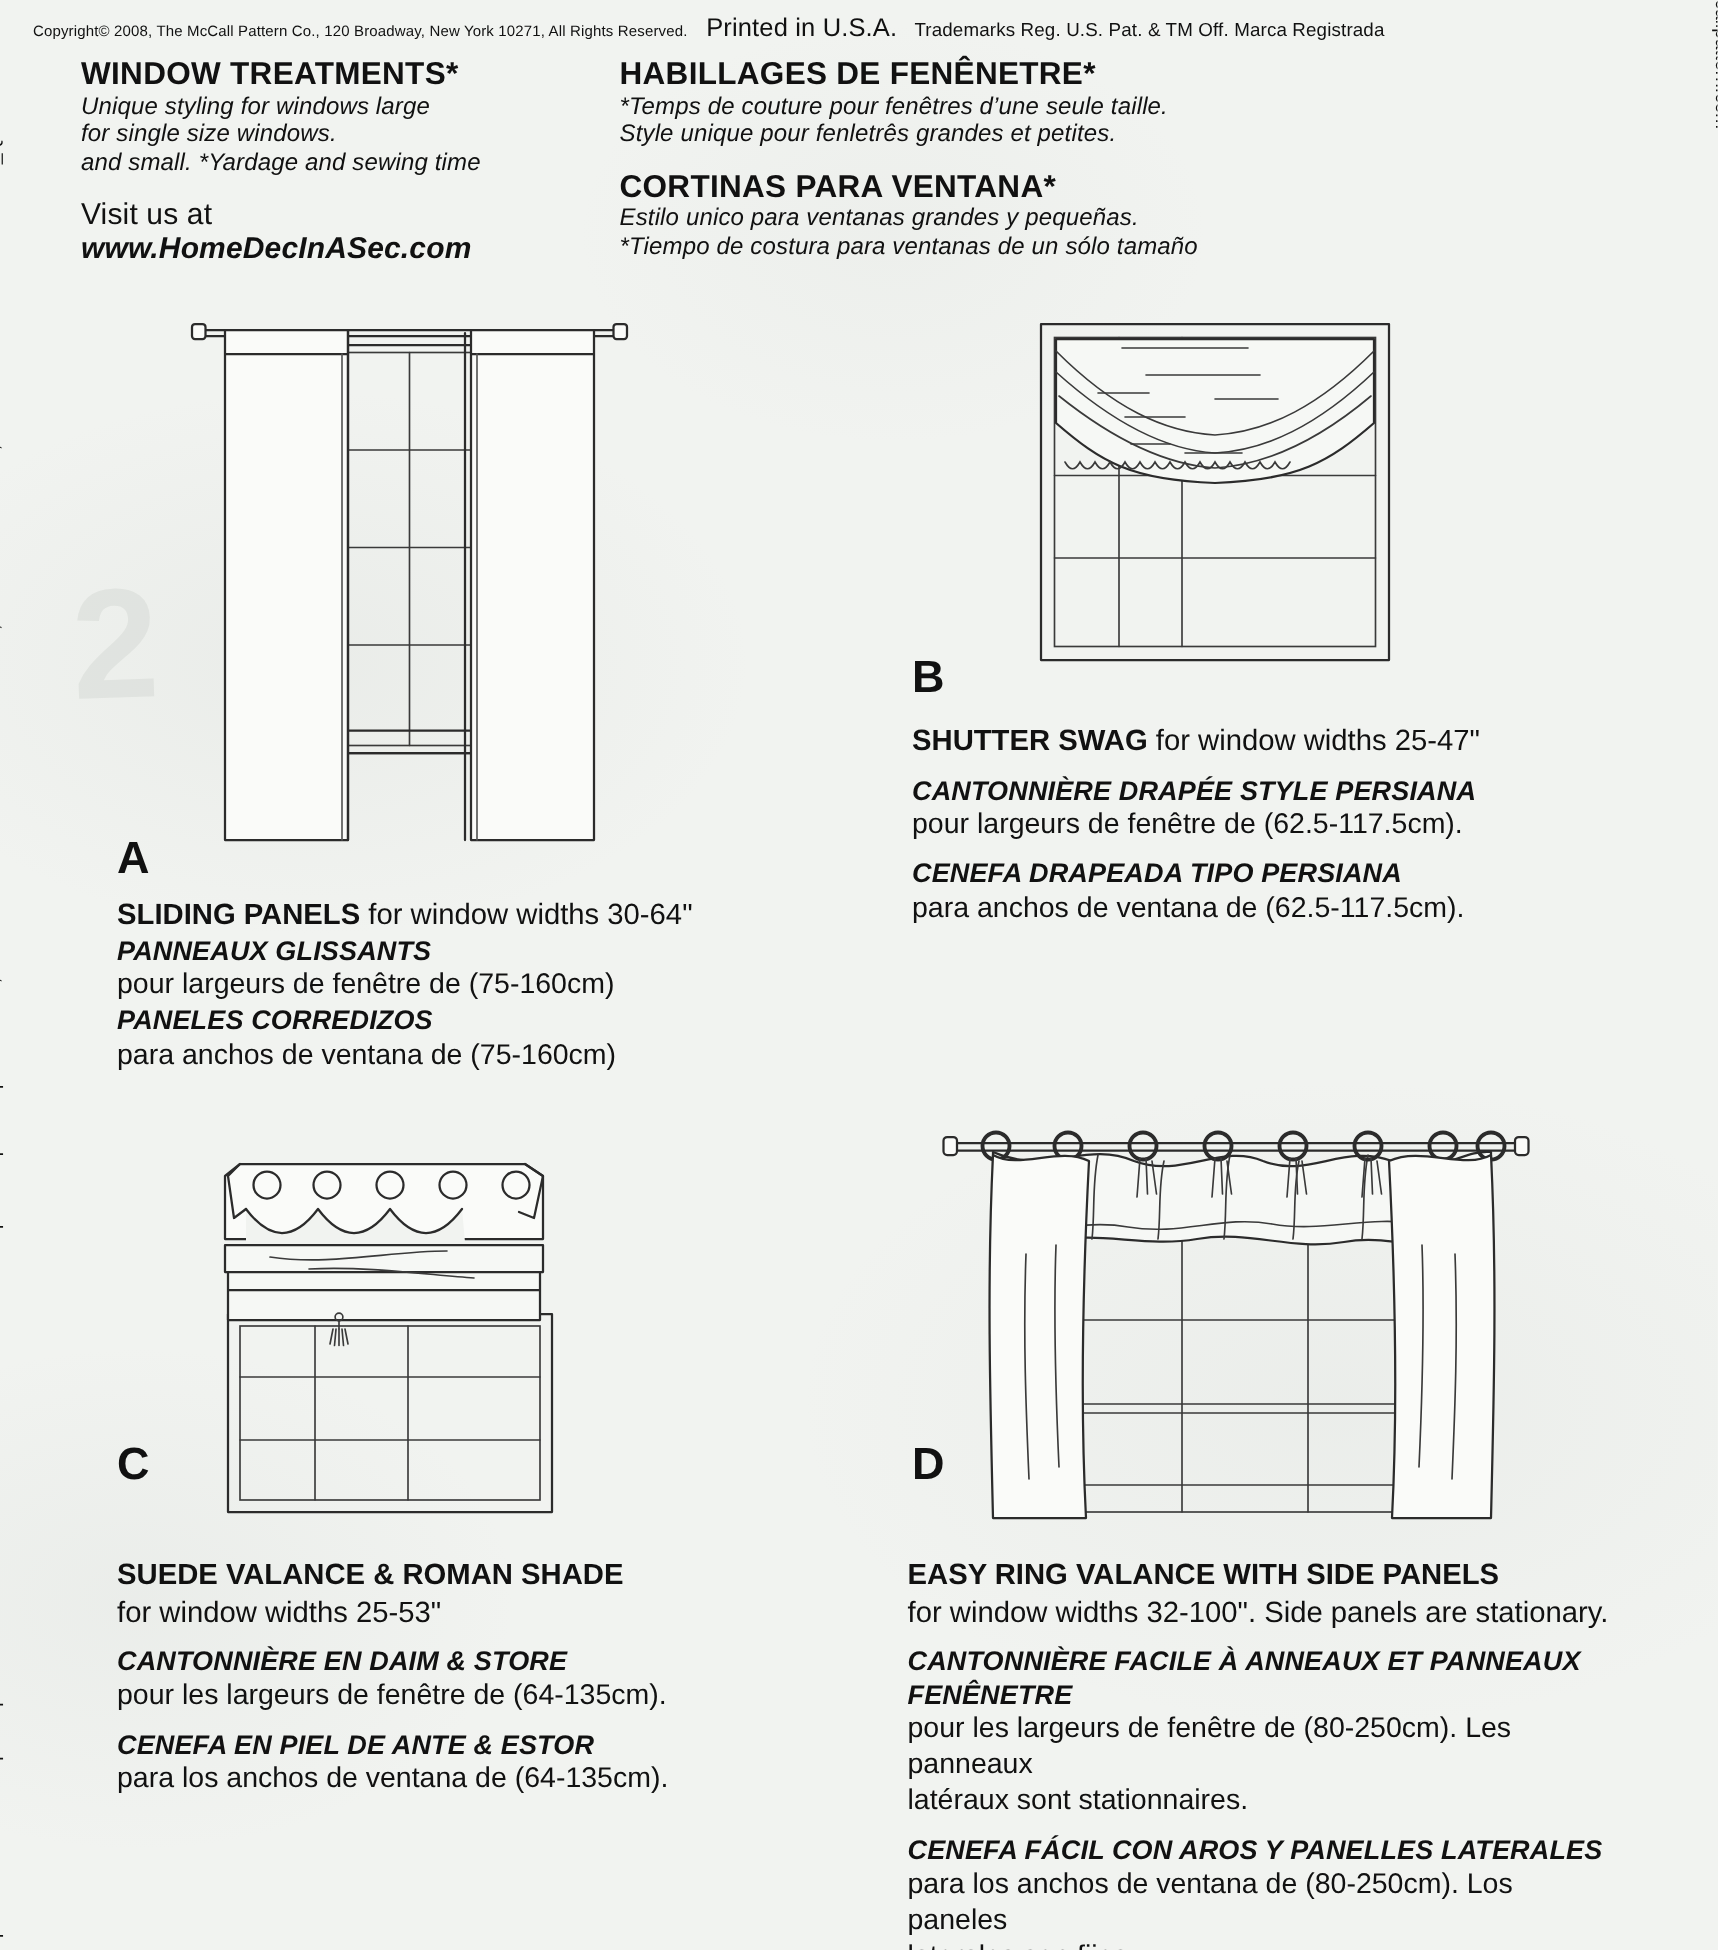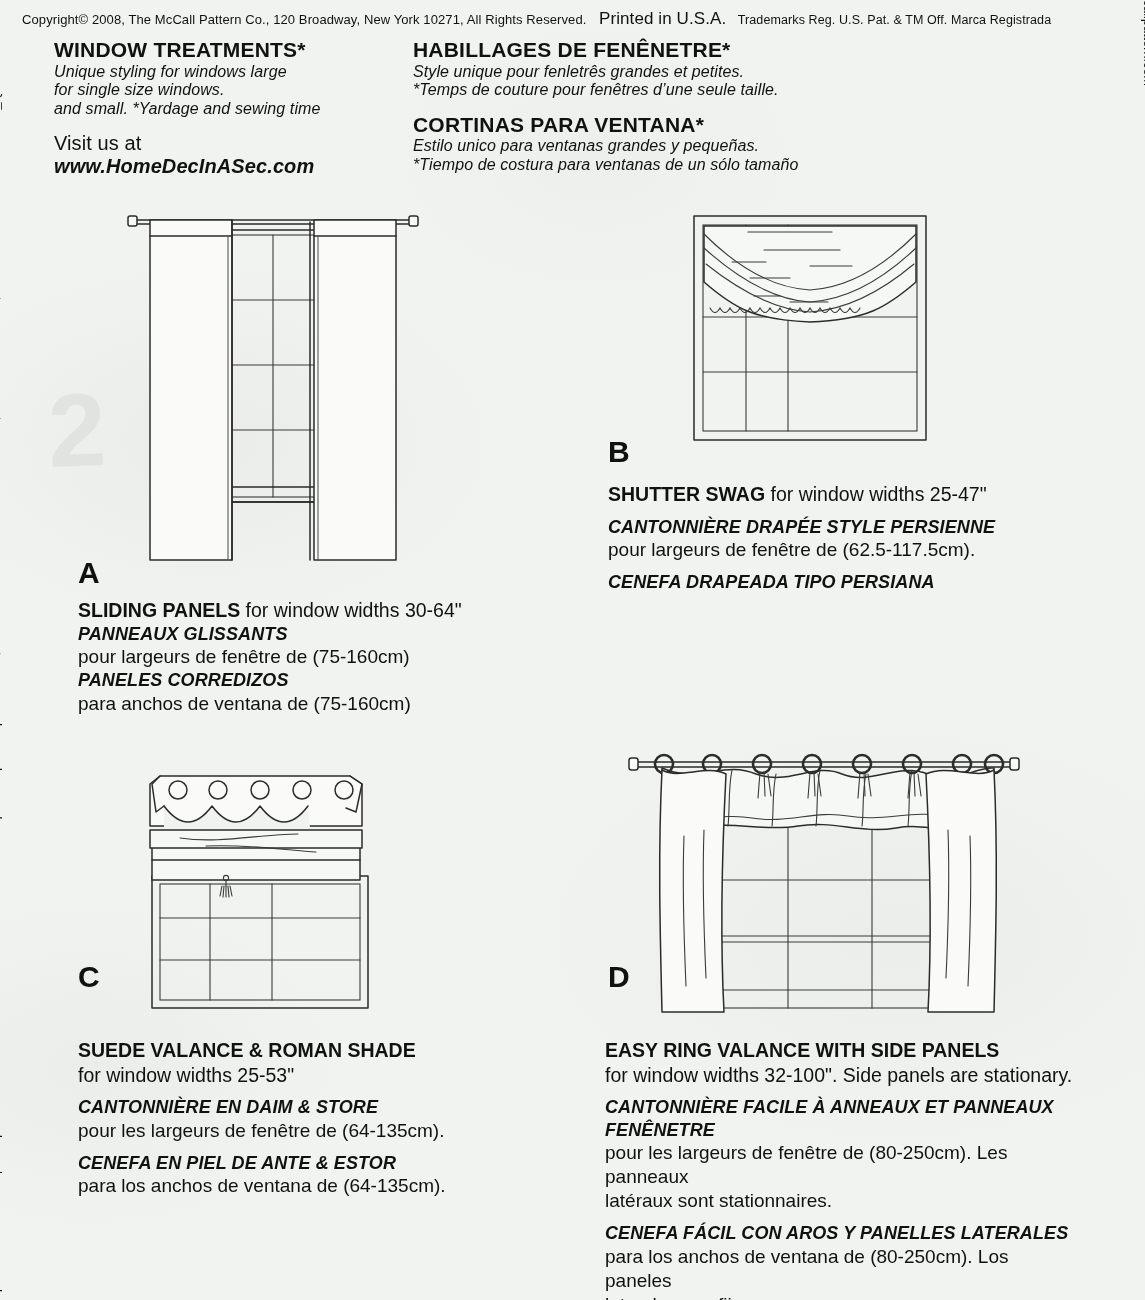--- a/index.html
+++ b/index.html
@@ -28,21 +28,21 @@
     font-family:"Liberation Sans", sans-serif;
     letter-spacing:-4px;line-height:1;
     transform:rotate(-2deg);
   }
 
   
   .copyright-bar{
     position:absolute;left:22px;top:9px;width:1090px;
     white-space:nowrap;
   }
-  .cr-small{font-size:13px;letter-spacing:.1px;}
+  .cr-small{font-size:10px;letter-spacing:.1px;}
   .cr-mid{font-size:17px;letter-spacing:.1px;}
   .cr-tiny{font-size:12.5px;letter-spacing:.1px;}
 
   
   .vert-left{
     position:absolute;left:2px;bottom:8px;
     transform-origin:left bottom;
     transform:rotate(-90deg);
     white-space:nowrap;
     font-size:13px;
@@ -116,22 +116,22 @@
   <p class="h-title">WINDOW TREATMENTS*</p>
   <p class="h-line">Unique styling for windows large</p>
   <p class="h-line">for single size windows.</p>
   <p class="h-line">and small. *Yardage and sewing time</p>
   <div class="h-gap"></div>
   <p class="h-line visit-line"><span>Visit us at </span><b>www.HomeDecInASec.com</b></p>
 </div>
 
 <div class="head-col-fr">
   <p class="h-title">HABILLAGES DE FENÊNETRE*</p>
+  <p class="h-line">*Temps de couture pour fenêtres d’une seule taille.</p>
   <p class="h-line">Style unique pour fenletrês grandes et petites.</p>
-  <p class="h-line">*Temps de couture pour fenêtres d’une seule taille.</p>
   <div class="h-gap"></div>
   <p class="h-title">CORTINAS PARA VENTANA*</p>
   <p class="h-line">Estilo unico para ventanas grandes y pequeñas.</p>
   <p class="h-line">*Tiempo de costura para ventanas de un sólo tamaño</p>
 </div>
 
 <div class="illus" style="left:118px;top:200px;">
 <svg width="310" height="380" viewBox="0 0 310 380">
 
   <path class="ln" d="M18 20 h274"></path>
@@ -196,24 +196,25 @@
   <path class="ln-thin" d="M100 90 h38"></path>
 
   <path class="ln-thin" d="M20 74 q5 9 10 0 q5 9 10 0 q5 9 10 0 q5 9 10 0 q5 9 10 0 q5 9 10 0 q5 9 10 0 q5 9 10 0 q5 9 10 0 q5 9 10 0 q5 9 10 0 q5 9 10 0 q5 9 10 0 q5 9 10 0 q5 9 10 0" transform="translate(0,22)"></path>
 </svg>
 </div>
 <div class="view-letter" style="left:608px;top:437px;">B</div>
 
 <div class="desc" style="left:608px;top:482px;width:460px;">
   <p class="d-en"><b>SHUTTER SWAG</b><span> for window widths 25-47"</span></p>
   <div class="d-sp"></div>
-  <p class="d-fr-t">CANTONNIÈRE DRAPÉE STYLE PERSIENNE</p>
+  <p class="d-fr-t">CANTONNIÈRE DRAPÉE STYLE PERSIANA</p>
   <p class="d-fr-b">pour largeurs de fenêtre de (62.5-117.5cm).</p>
   <div class="d-sp"></div>
   <p class="d-fr-t">CENEFA DRAPEADA TIPO PERSIANA</p>
+  <p class="d-fr-b">para anchos de ventana de (62.5-117.5cm).</p>
 </div>
 
 <div class="illus" style="left:150px;top:768px;">
 <svg width="300" height="250" viewBox="0 0 300 250">
 
   <rect class="ln" x="2" y="108" width="216" height="132"></rect>
 
   <rect class="ln-thin" x="10" y="116" width="200" height="116"></rect>
   <path class="ln-thin" d="M60 116 v116"></path>
   <path class="ln-thin" d="M122 116 v116"></path>

